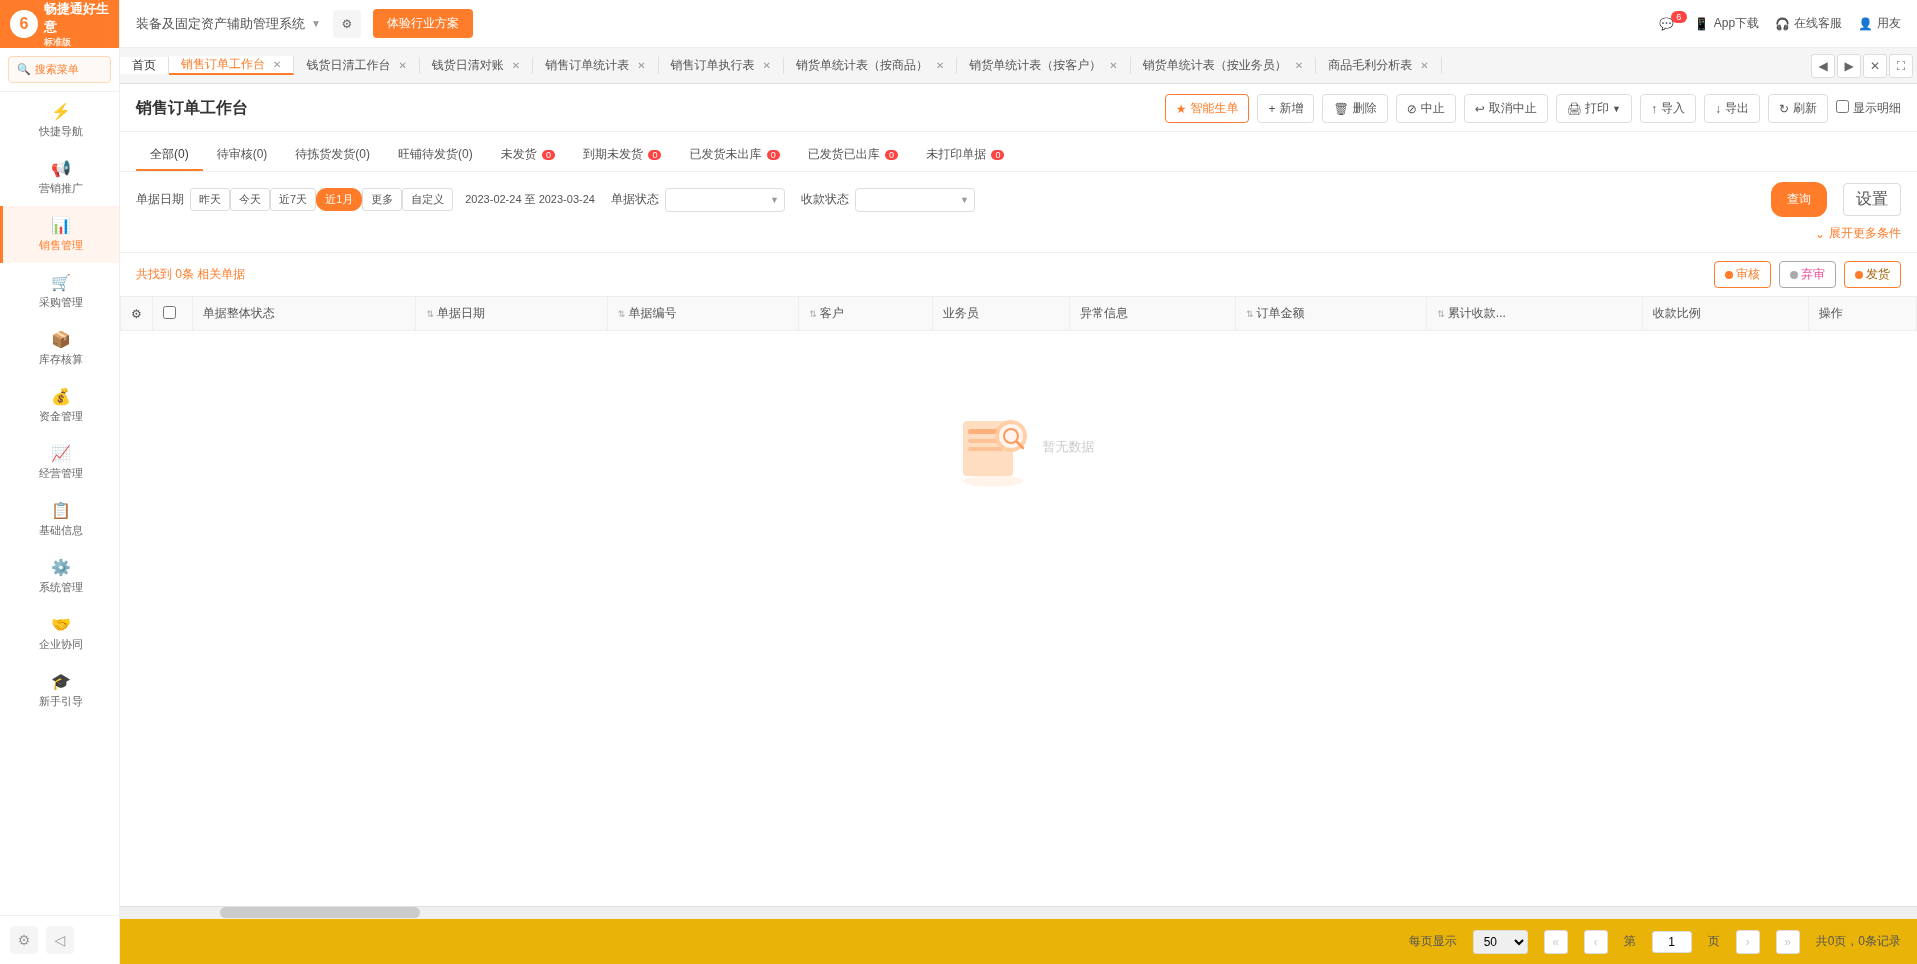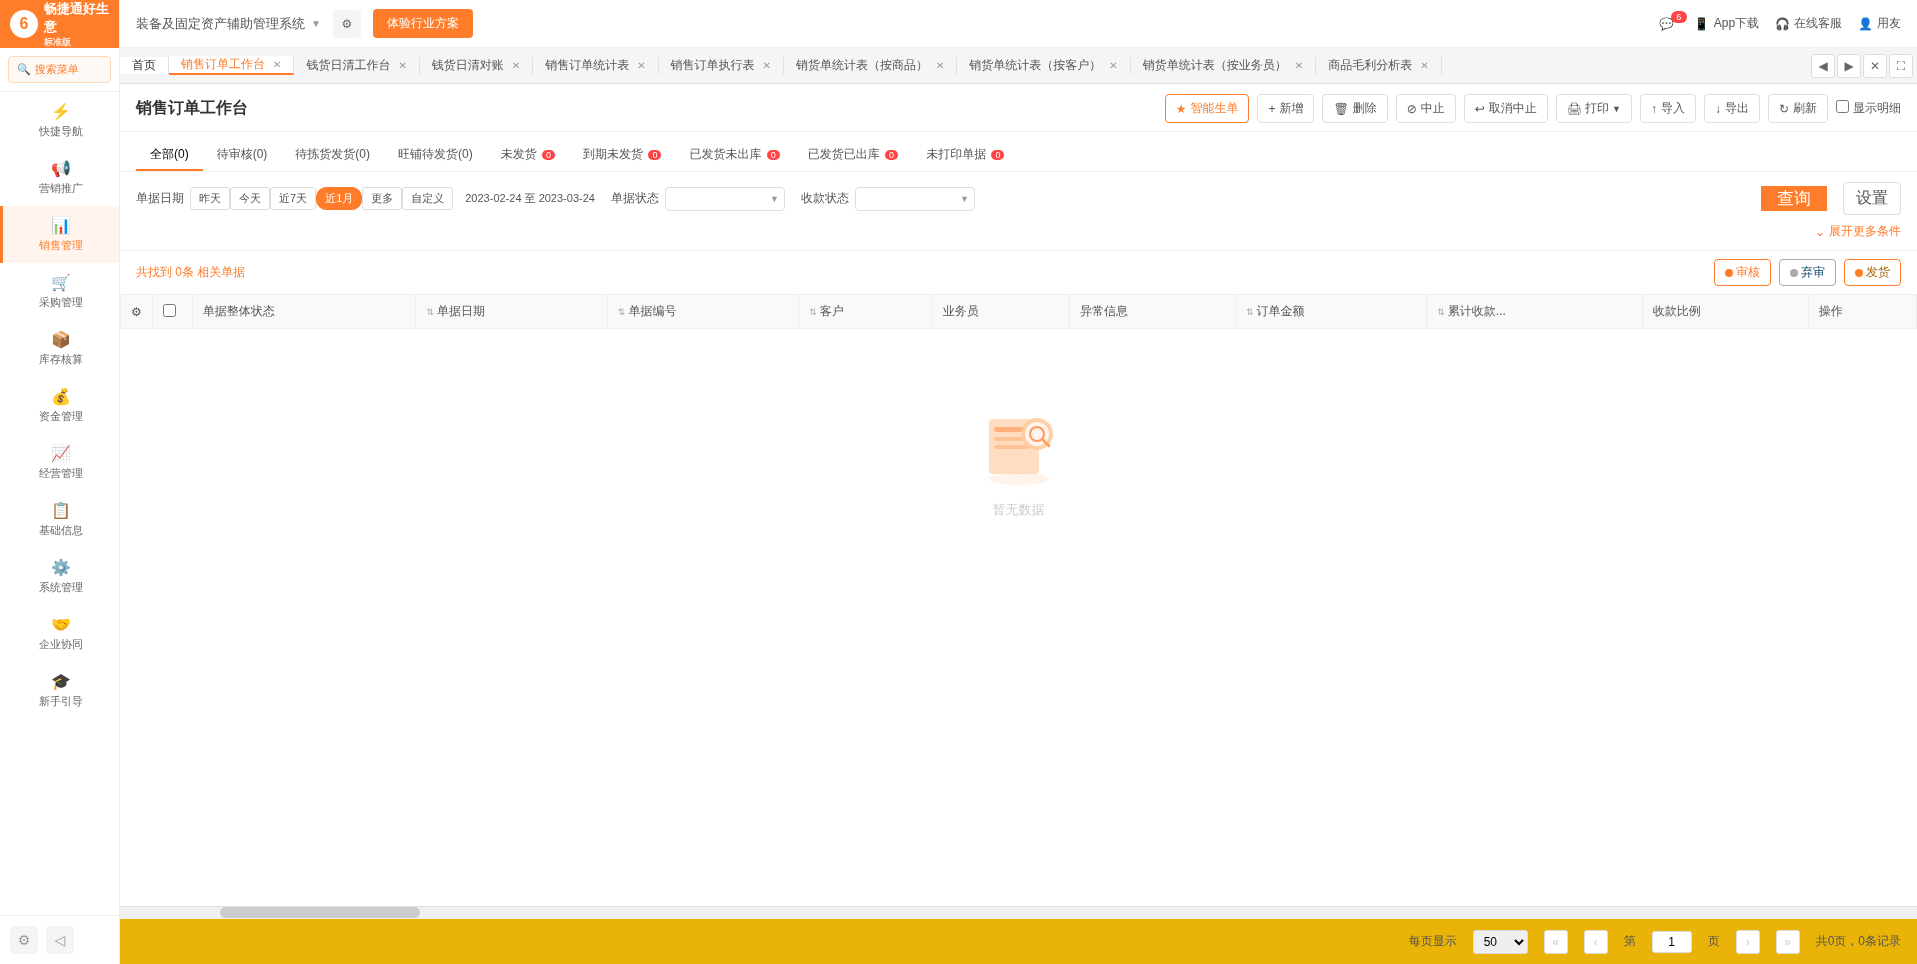--- a/index.html
+++ b/index.html
@@ -50,21 +50,21 @@
     .page-actions { display: flex; align-items: center; gap: 8px; }
     .btn-smart { background: #fff; border: 1px solid #ff7c2a; color: #ff7c2a; border-radius: 4px; padding: 5px 10px; cursor: pointer; font-size: 12px; display: flex; align-items: center; gap: 4px; }
     .btn-smart .star { color: #ff7c2a; }
     .btn-action { background: #fff; border: 1px solid #ddd; color: #555; border-radius: 4px; padding: 5px 10px; cursor: pointer; font-size: 12px; display: flex; align-items: center; gap: 4px; }
     .btn-print { display: flex; align-items: center; gap: 3px; }
     .btn-print-arrow { font-size: 9px; }
 
     
     .filter-tabs { padding: 8px 16px 0; display: flex; gap: 0; border-bottom: 1px solid #f0f0f0; flex-shrink: 0; }
     .filter-tab { padding: 6px 14px; cursor: pointer; font-size: 12px; color: #555; border-bottom: 2px solid transparent; white-space: nowrap; }
-    .filter-tab.active { color: #000000; border-bottom-color: #ff7c2a; }
+    .filter-tab.active { color: #404040; border-bottom-color: #ff7c2a; }
     .filter-tab .badge-red { background: #ff4444; color: #fff; font-size: 9px; border-radius: 8px; padding: 0 4px; margin-left: 2px; }
 
     
     .filter-area { padding: 10px 16px; border-bottom: 1px solid #f0f0f0; flex-shrink: 0; }
     .filter-row { display: flex; align-items: center; gap: 16px; flex-wrap: wrap; }
     .filter-item { display: flex; align-items: center; gap: 6px; }
     .filter-label { color: #555; white-space: nowrap; font-size: 12px; }
     .filter-date-btns { display: flex; gap: 0; }
     .filter-date-btn { padding: 3px 8px; border: 1px solid #ddd; border-radius: 3px; cursor: pointer; font-size: 11px; color: #555; background: #fff; }
     .filter-date-btn.active { background: #ff7c2a; color: #fff; border-color: #ff7c2a; border-radius: 10px; }
@@ -74,34 +74,34 @@
     .filter-select-wrap::after { content: '▼'; position: absolute; right: 6px; top: 50%; transform: translateY(-50%); font-size: 9px; color: #999; pointer-events: none; }
     .filter-expand { display: flex; align-items: center; gap: 4px; color: #ff7c2a; cursor: pointer; font-size: 12px; margin-left: auto; }
 
     
     .table-toolbar { padding: 8px 16px; display: flex; align-items: center; justify-content: space-between; flex-shrink: 0; }
     .table-info { color: #555; font-size: 12px; }
     .table-info span { color: #ff7c2a; }
     .table-quick-btns { display: flex; gap: 8px; }
     .quick-btn { padding: 4px 10px; border-radius: 4px; cursor: pointer; font-size: 12px; border: 1px solid; display: flex; align-items: center; gap: 3px; }
     .quick-btn-review { border-color: #ff7c2a; color: #ff7c2a; background: #fff; }
-    .quick-btn-cancel { border-color: #aaa; color: #0c4a6e; background: #fff; }
+    .quick-btn-cancel { border-color: #aaa; color: #ec4899; background: #fff; }
     .quick-btn-ship { border-color: #ff7c2a; color: #a16207; background: #fff; }
 
     
     .table-wrap { flex: 1; overflow: auto; }
     .data-table { width: 100%; border-collapse: collapse; }
     .data-table th { background: #f9f9f9; border: 1px solid #eee; padding: 8px 10px; font-size: 12px; color: #555; font-weight: normal; white-space: nowrap; text-align: left; }
     .data-table td { border: 1px solid #eee; padding: 8px 10px; font-size: 12px; color: #333; }
     .th-sort { display: flex; align-items: center; gap: 3px; cursor: pointer; }
     .th-check { width: 40px; text-align: center; }
     .th-settings { width: 30px; text-align: center; }
 
     
-    .empty-state { display: flex; flex-direction: column; align-items: center; justify-content: center; padding: 60px 20px; color: #ccc; font-size: 13px; }
+    .empty-state { display: flex; flex-direction: row; align-items: center; justify-content: center; padding: 60px 20px; color: #ccc; font-size: 13px; }
     .empty-svg { width: 100px; height: 100px; margin-bottom: 12px; }
 
     
     .pagination { height: 46px; border-top: 1px solid #eee; display: flex; align-items: center; justify-content: flex-end; padding: 0 16px; gap: 16px; flex-shrink: 0; background: #eab308; }
     .page-size-label { color: #555; font-size: 12px; }
     .page-size-select { border: 1px solid #ddd; border-radius: 3px; padding: 3px 6px; font-size: 12px; }
     .page-btn { width: 24px; height: 24px; display: flex; align-items: center; justify-content: center; border: 1px solid #ddd; border-radius: 3px; cursor: pointer; font-size: 12px; color: #555; background: #fff; }
     .page-btn.disabled { color: #ccc; cursor: not-allowed; }
     .page-input { width: 40px; border: 1px solid #ddd; border-radius: 3px; padding: 3px 6px; font-size: 12px; text-align: center; }
     .page-info { color: #555; font-size: 12px; }
@@ -368,21 +368,21 @@
 
         <div class="filter-item">
           <span class="filter-label">收款状态</span>
           <div class="filter-select-wrap">
             <select class="filter-select">
               <option value=""></option>
             </select>
           </div>
         </div>
 
-        <button class="filter-expand" style="background:#ff7c2a;color:#fff;border:none;border-radius:0;padding:1px 16px;cursor:pointer;font-size:17px;margin-left:auto;">查询</button>
+        <button class="filter-expand" style="background:#ff7c2a;color:#fff;border:none;border-radius:12px;padding:9px 16px;cursor:pointer;font-size:12px;margin-left:auto;">查询</button>
         <button style="background:#fff;border:1px solid #ddd;color:#555;border-radius:4px;padding:5px 12px;cursor:pointer;font-size:16px;">设置</button>
       </div>
       <div style="display:flex;justify-content:center;margin-top:8px;">
         <div class="filter-expand">
           <span>⌄</span>
           <span>展开更多条件</span>
         </div>
       </div>
     </div>
 

